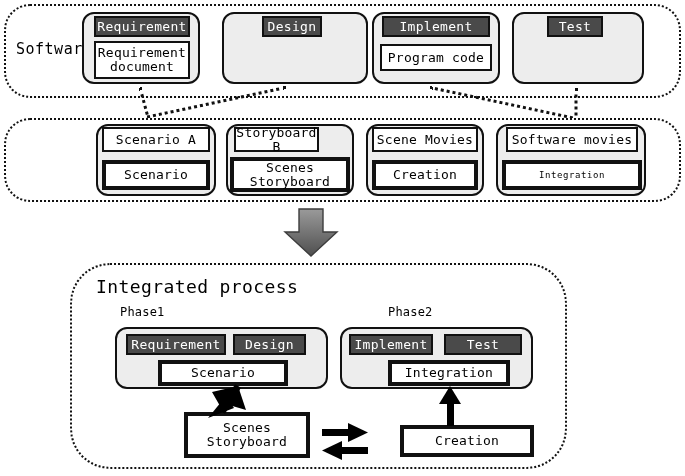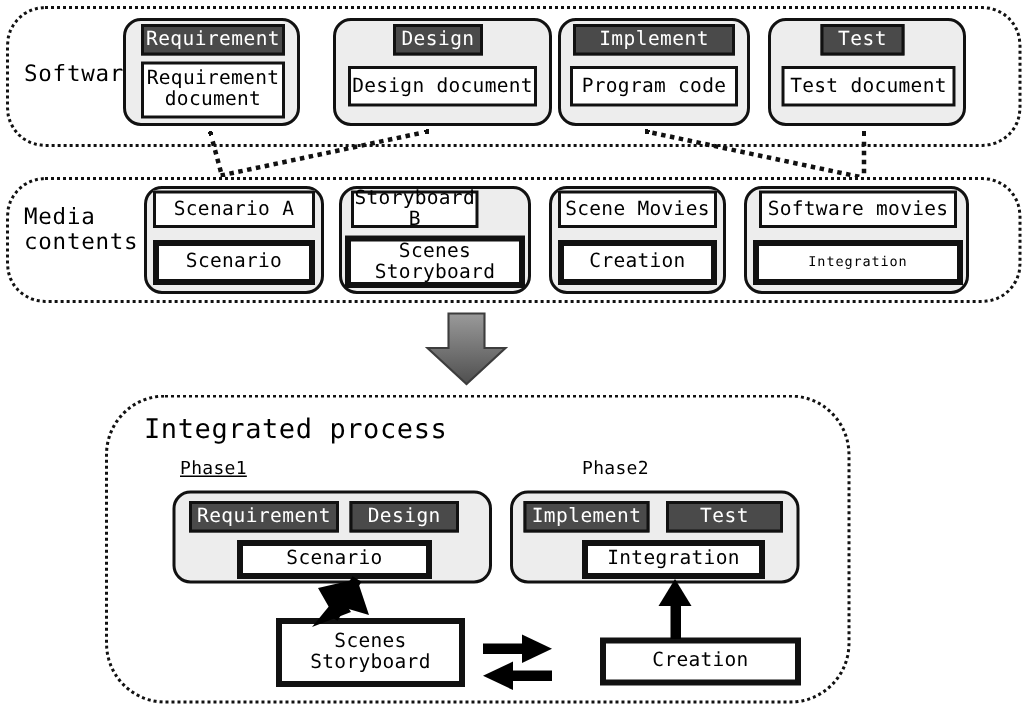--- a/index.html
+++ b/index.html
@@ -101,42 +101,38 @@
 
   <div class="rowlabel" style="left:16px;top:41px;">Software</div>
 
   <div class="card" style="left:82px;top:12px;width:118px;height:72px;"></div>
   <div class="chip" style="left:94px;top:16px;width:96px;height:21px;">Requirement</div>
   <div class="wbox" style="left:94px;top:41px;width:96px;height:38px;">Requirement
 document</div>
 
   <div class="card" style="left:222px;top:12px;width:146px;height:72px;"></div>
   <div class="chip" style="left:262px;top:16px;width:60px;height:21px;">Design</div>
-  <div class="wbox" style="left:232px;top:44px;width:126px;height:27px;">Design document</div>
 
   <div class="card" style="left:372px;top:12px;width:128px;height:72px;"></div>
   <div class="chip" style="left:382px;top:16px;width:108px;height:21px;">Implement</div>
   <div class="wbox" style="left:380px;top:44px;width:112px;height:27px;">Program code</div>
 
   <div class="card" style="left:512px;top:12px;width:132px;height:72px;"></div>
   <div class="chip" style="left:547px;top:16px;width:56px;height:21px;">Test</div>
-  <div class="wbox" style="left:521px;top:44px;width:116px;height:27px;">Test document</div>
 
   <div class="dotline" style="left:140px;top:86px;width:46px;transform:rotate(75deg);"></div>
 
   <div class="dotline" style="left:286px;top:86px;width:142px;transform:rotate(168deg);"></div>
 
   <div class="dotline" style="left:430px;top:86px;width:146px;transform:rotate(12deg);"></div>
 
   <div class="dotline" style="left:576px;top:86px;width:34px;transform:rotate(90deg);"></div>
 
   <div class="dotgroup" style="left:4px;top:118px;width:677px;height:84px;"></div>
 
-  <div class="rowlabel" style="left:16px;top:136px;">Media
-contents</div>
 
   <div class="card" style="left:96px;top:124px;width:120px;height:72px;"></div>
   <div class="wbox" style="left:102px;top:127px;width:108px;height:25px;">Scenario A</div>
   <div class="wbox thick" style="left:102px;top:160px;width:108px;height:30px;">Scenario</div>
 
   <div class="card" style="left:226px;top:124px;width:128px;height:72px;"></div>
   <div class="wbox" style="left:234px;top:127px;width:85px;height:25px;">Storyboard B</div>
   <div class="wbox thick" style="left:230px;top:157px;width:120px;height:35px;">Scenes
 Storyboard</div>
 
@@ -155,21 +151,21 @@
         <stop offset="1" stop-color="#4f4f4f"></stop>
       </linearGradient>
     </defs>
     <polygon points="16,1 40,1 40,24 54,24 28,48 2,24 16,24" fill="url(#gArrow)" stroke="#3d3d3d" stroke-width="1.4"></polygon>
   </svg>
 
   <div class="dotgroup" style="left:70px;top:263px;width:497px;height:206px;border-radius:40px;"></div>
 
   <div class="title-big" style="left:96px;top:276px;text-align:right;">Integrated process</div>
 
-  <div class="phase-label" style="left:120px;top:305px;text-decoration:underline;">Phase1</div>
+  <div class="phase-label" style="left:120px;top:305px;">Phase1</div>
   <div class="card" style="left:115px;top:327px;width:213px;height:62px;"></div>
   <div class="chip" style="left:126px;top:334px;width:100px;height:21px;">Requirement</div>
   <div class="chip" style="left:233px;top:334px;width:73px;height:21px;">Design</div>
   <div class="wbox thick" style="left:158px;top:360px;width:130px;height:26px;">Scenario</div>
 
   <div class="phase-label" style="left:388px;top:305px;">Phase2</div>
   <div class="card" style="left:340px;top:327px;width:193px;height:62px;"></div>
   <div class="chip" style="left:349px;top:334px;width:84px;height:21px;">Implement</div>
   <div class="chip" style="left:444px;top:334px;width:78px;height:21px;">Test</div>
   <div class="wbox thick" style="left:388px;top:360px;width:122px;height:26px;">Integration</div>

